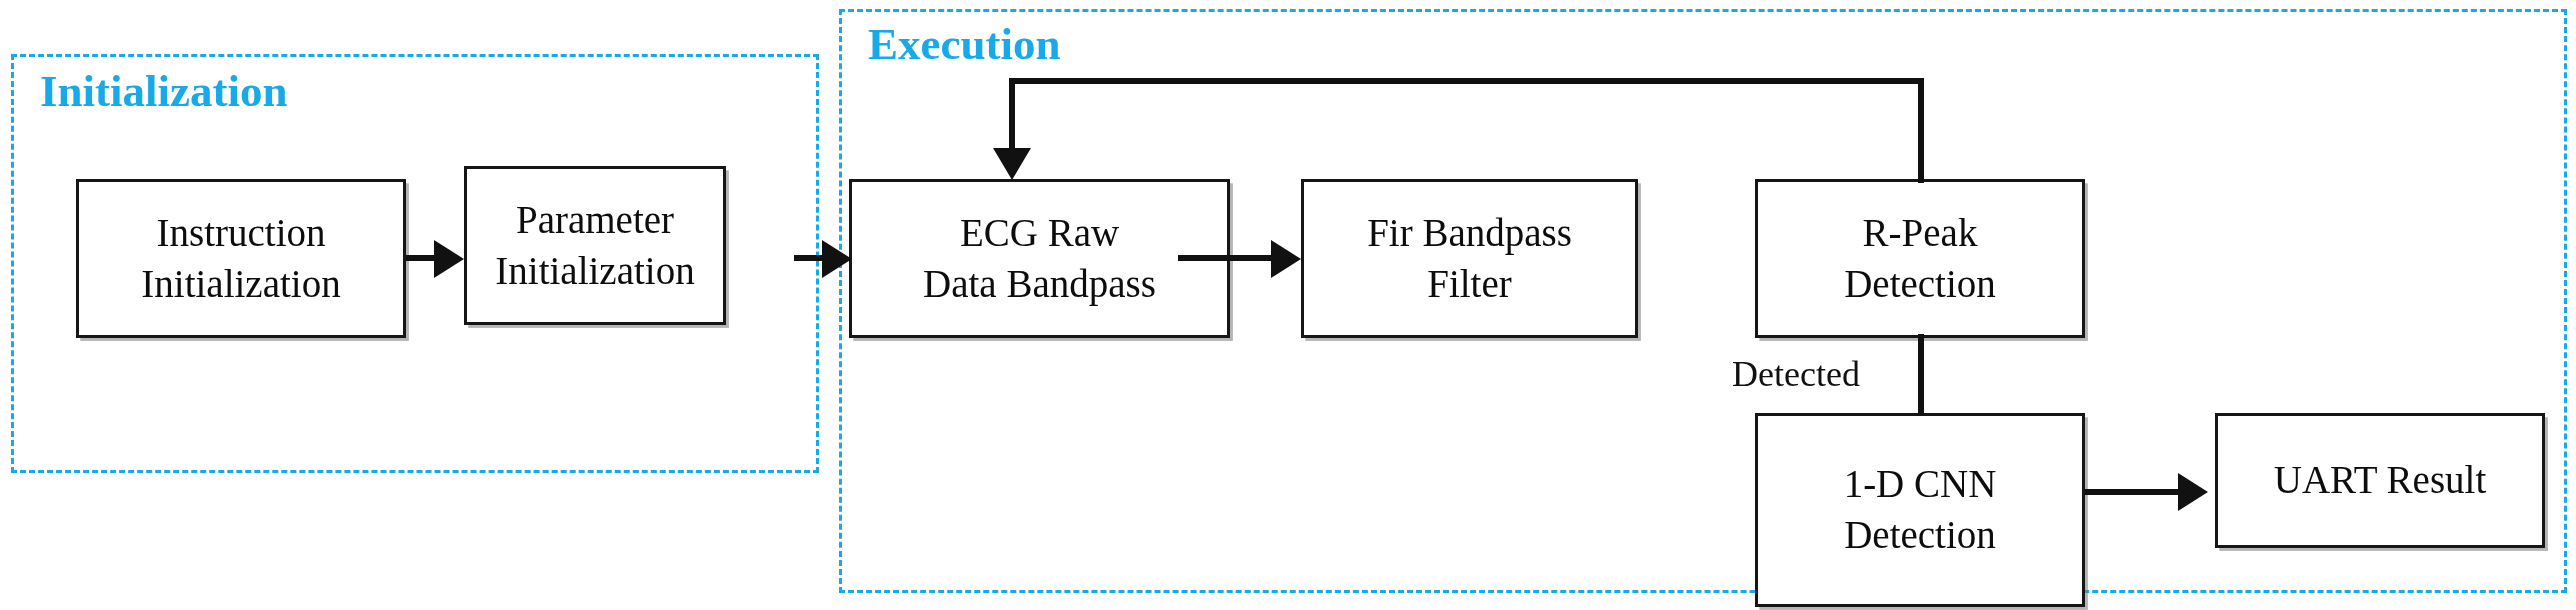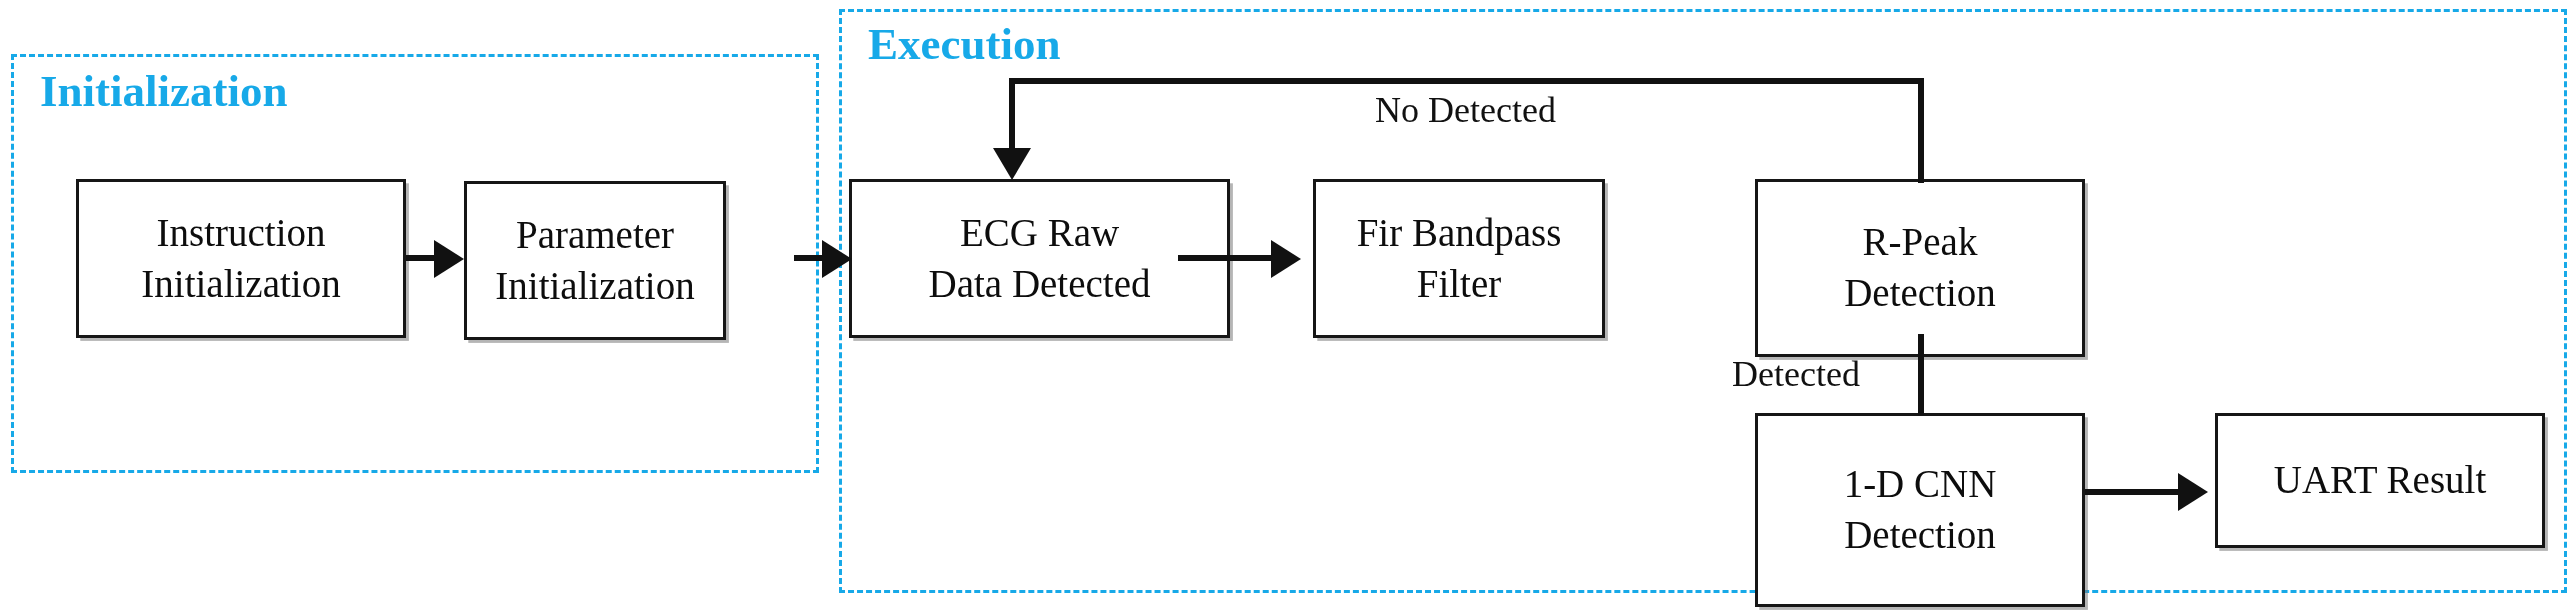--- a/index.html
+++ b/index.html
@@ -98,36 +98,36 @@
   <div class="group-label" style="left:40px; top:69px; font-size:45px;">Initialization</div>
 
   <div class="group-box" style="left:839px; top:8.7px; width:1728px; height:584px;"></div>
   <div class="group-label" style="left:868px; top:21.6px; font-size:45px;">Execution</div>
 
   <div class="node" style="left:76px; top:179px; width:330px; height:159px;">
     <span class="ln">Instruction</span>
     <span class="ln">Initialization</span>
   </div>
 
-  <div class="node" style="left:464px; top:181px; width:262px; height:159px;">
+  <div class="node" style="left:464px; top:166px; width:262px; height:159px;">
     <span class="ln">Parameter</span>
     <span class="ln">Initialization</span>
   </div>
 
   <div class="node" style="left:849px; top:179px; width:381px; height:159px;">
     <span class="ln">ECG Raw</span>
-    <span class="ln">Data Detected</span>
+    <span class="ln">Data Bandpass</span>
   </div>
 
-  <div class="node" style="left:1301px; top:179px; width:292px; height:159px;margin-left:12px;">
+  <div class="node" style="left:1301px; top:179px; width:337px; height:159px;">
     <span class="ln">Fir Bandpass</span>
     <span class="ln">Filter</span>
   </div>
 
-  <div class="node" style="left:1755px; top:179px; width:330px; height:178px;">
+  <div class="node" style="left:1755px; top:179px; width:330px; height:159px;">
     <span class="ln">R-Peak</span>
     <span class="ln">Detection</span>
   </div>
 
   <div class="node" style="left:1755px; top:413px; width:330px; height:194px;">
     <span class="ln">1-D CNN</span>
     <span class="ln">Detection</span>
   </div>
 
   <div class="node" style="left:2215px; top:413px; width:330px; height:135px;">
@@ -140,21 +140,20 @@
   <div class="hline" style="left:794px; top:255px; width:32px;"></div>
   <div class="arrow-right" style="left:822px; top:240px;"></div>
 
   <div class="hline" style="left:1178px; top:255px; width:96px;"></div>
   <div class="arrow-right" style="left:1271px; top:240px;"></div>
 
   <div class="vline" style="left:1918px; top:78px; height:105px;"></div>
   <div class="hline" style="left:1009px; top:78px; width:912px;"></div>
   <div class="vline" style="left:1009px; top:78px; height:72px;"></div>
   <div class="arrow-down" style="left:993px; top:148px;"></div>
-  <div class="edge-label" style="left:1375px; top:92px;">No Detected</div>
 
   <div class="vline" style="left:1918px; top:334px; height:81px;"></div>
   <div class="edge-label" style="left:1732px; top:356px;">Detected</div>
 
   <div class="hline" style="left:2085px; top:489px; width:96px;"></div>
   <div class="arrow-right" style="left:2178px; top:473px;"></div>
 
 </div>
 
 

